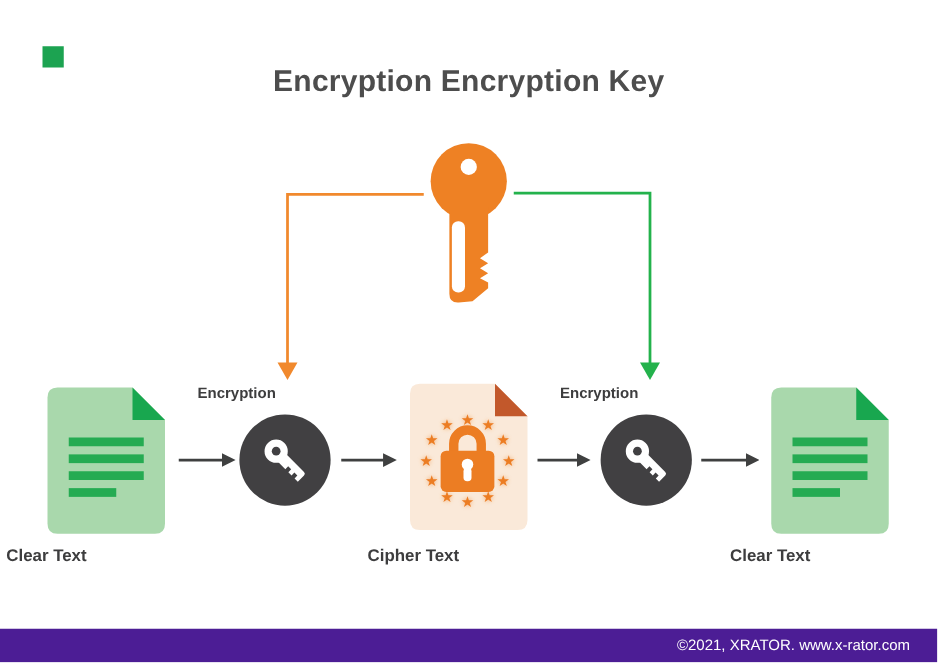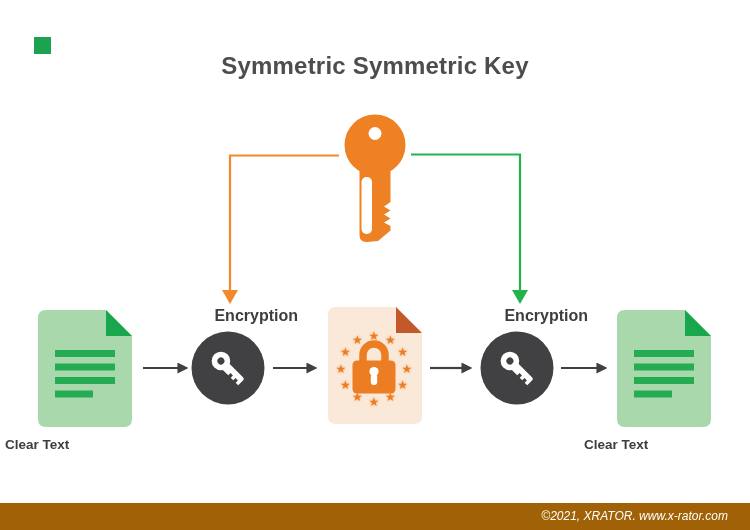--- a/index.html
+++ b/index.html
@@ -11,22 +11,22 @@
   .corner-square{
     position:absolute;left:34px;top:37px;width:17px;height:17px;
   }
   .title{
     position:absolute;left:0;top:52px;width:100%;margin:0;
     text-align:center;font-size:24px;font-weight:bold;
     color:var(--title-text,#4d4d4d);letter-spacing:.2px;
   }
   .diagram-svg{position:absolute;left:0;top:0;}
   .node-label{
-    position:absolute;width:140px;text-align:right;
-    font-size:16px;font-weight:bold;color:var(--label-text,#3d3d3e);
+    position:absolute;width:140px;text-align:left;
+    font-size:12px;font-weight:bold;color:var(--label-text,#3d3d3e);
   }
   .enc-left{left:158px;top:307px;}
   .enc-right{left:448px;top:307px;}
   .doc-label{
     position:absolute;width:160px;text-align:left;
     font-size:13.5px;font-weight:bold;color:var(--label-text,#3d3d3e);
   }
   .doc-label-left{left:5px;top:437px;}
   .doc-label-center{left:294px;top:437px;}
   .doc-label-right{left:584px;top:437px;}
@@ -54,21 +54,21 @@
   .fill-arrow{fill:var(--arrow);}
   .star-text{font-family:"DejaVu Sans",sans-serif;font-size:12px;text-anchor:middle;}
 </style>
 </head>
 <body>
 
 <div class="canvas">
 
   <div class="corner-square" style="background-color: rgb(28, 163, 81);"></div>
 
-  <h1 class="title">Symmetric Symmetric Key</h1>
+  <h1 class="title">Encryption Encryption Key</h1>
 
   <svg class="diagram-svg" width="750" height="530" viewBox="0 0 750 530">
     <defs>
       <marker id="arrow-dark" viewBox="0 0 10 10" refX="0.5" refY="5" markerWidth="11" markerHeight="11" orient="auto" markerUnits="userSpaceOnUse">
         <path d="M0 0 L10 5 L0 10 Z" class="fill-arrow"></path>
       </marker>
       <filter id="star-blur" x="-40%" y="-40%" width="180%" height="180%">
         <feGaussianBlur stdDeviation="1.8"></feGaussianBlur>
       </filter>
 
@@ -162,19 +162,20 @@
       <use href="#page" class="fill-doc-green"></use>
       <use href="#fold" class="fill-doc-green-fold"></use>
       <use href="#bars" class="fill-doc-bar"></use>
     </g>
   </svg>
 
   <div class="node-label enc-left">Encryption</div>
   <div class="node-label enc-right">Encryption</div>
 
   <div class="doc-label doc-label-left">Clear Text</div>
+  <div class="doc-label doc-label-center">Cipher Text</div>
   <div class="doc-label doc-label-right">Clear Text</div>
 
-  <div class="footer" style="background-color: #a16207; font-style: italic;">
+  <div class="footer" style="background-color: #4c1d95;">
     <span>©2021, XRATOR. www.x-rator.com</span>
   </div>
 
 </div>
 
 </body></html>

